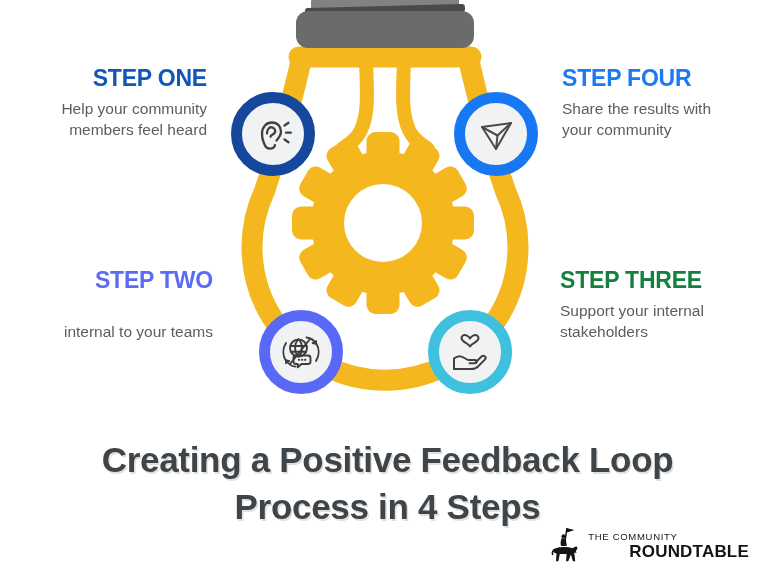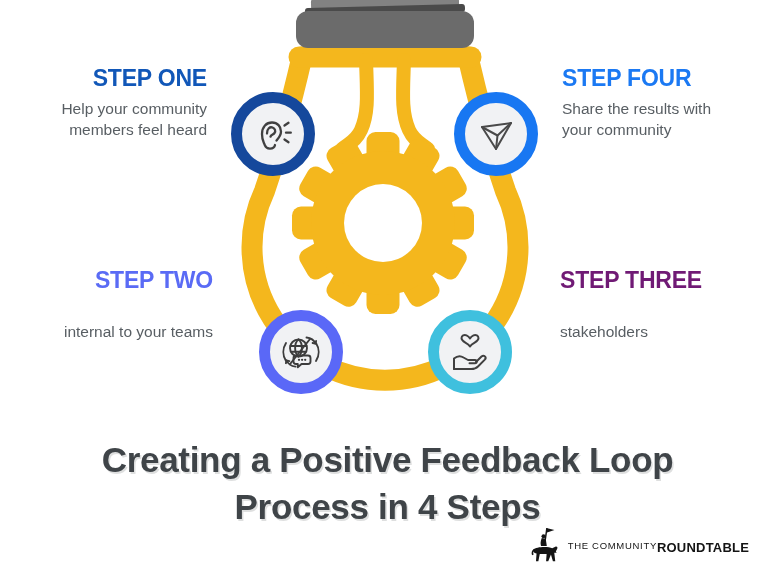--- a/index.html
+++ b/index.html
@@ -23,23 +23,23 @@
   }
   .badge svg{display:block;}
   .title{
     position:absolute;left:0;right:0;top:436px;text-align:center;
     font-size:35px;font-weight:800;letter-spacing:-0.3px;line-height:47px;
     text-shadow:1.5px 1.5px 0 rgba(70,75,80,0.18);
   }
   .logo{
     position:absolute;top:527px;right:19px;display:flex;align-items:center;gap:5px;
   }
-  .logo-text{display:flex;flex-direction:row;line-height:1;align-items:center;}
+  .logo-text{display:flex;flex-direction:column;line-height:1;}
   .logo-top{font-size:9.5px;font-weight:500;letter-spacing:0.7px;}
-  .logo-bottom{font-size:13px;font-weight:800;letter-spacing:0.2px;margin-top:2px;}
+  .logo-bottom{font-size:17px;font-weight:800;letter-spacing:0.2px;margin-top:2px;margin-left:41px;}
 </style>
 </head>
 <body>
 
 <div class="canvas">
 
   <svg class="illus" width="768" height="576" viewBox="0 0 768 576">
 
     <path d="M 302,57 C 293,96 281,143 264.5,191 A 133,133 0 1 0 505.5,191 C 489,143 477,96 468,57" fill="none" stroke="#F4B71D" stroke-width="21" stroke-linecap="round" stroke-linejoin="round"></path>
 
@@ -84,23 +84,23 @@
 
   <div class="step align-r" style="top:268px;right:555px;margin-left:28px;">
     <div class="step-heading" style="color: rgb(90, 107, 245);">STEP TWO</div>
     <div class="step-desc">
       <br>
       <span>internal to your teams</span>
     </div>
   </div>
 
   <div class="step align-l" style="top:268px;left:560px;">
-    <div class="step-heading" style="color: #701a75;">STEP THREE</div>
+    <div class="step-heading" style="color: #15803d;">STEP THREE</div>
     <div class="step-desc">
-      <br>
+      <span>Support your internal</span><br>
       <span>stakeholders</span>
     </div>
   </div>
 
   <div class="badge" style="left: 231px; top: 92px; border-color: rgb(21, 72, 156);">
     <svg width="44" height="44" viewBox="0 0 44 44">
       <g fill="none" stroke="#404040" stroke-width="2.3" stroke-linecap="round" stroke-linejoin="round">
         <path d="M 24,33 C 23,37.5 15.5,38 13.8,33.2 C 12.5,29.6 11,28.5 11,22 C 11,14.5 15.5,10.5 21,10.5 C 26.5,10.5 30,14.5 30,19.5 C 30,23.5 28,25.5 25.5,28.5"></path>
         <path d="M 16,21.5 C 16,16.5 19,14.5 21.5,15.5 C 24,16.5 25,19 23.5,21 C 22.5,22.5 20,22.7 19.5,24.6"></path>
         <path d="M 33.5,13.5 L 37.5,10.8"></path>

